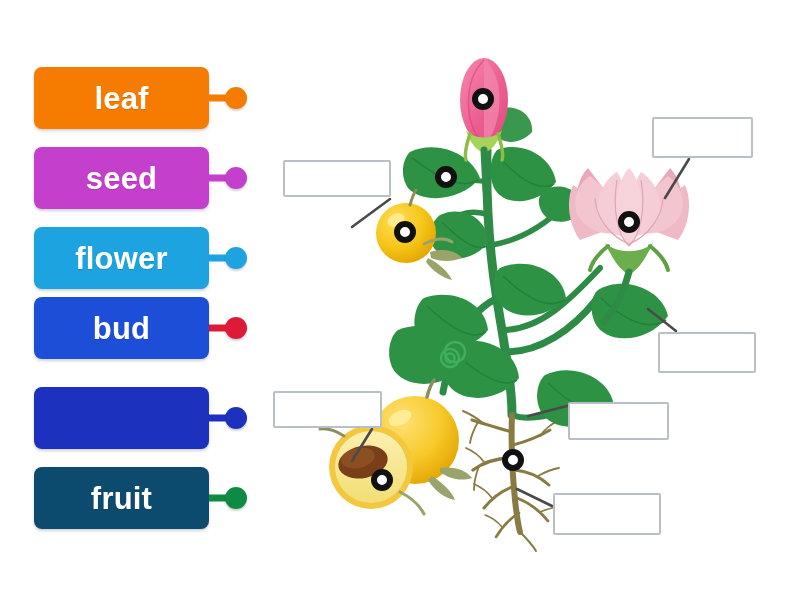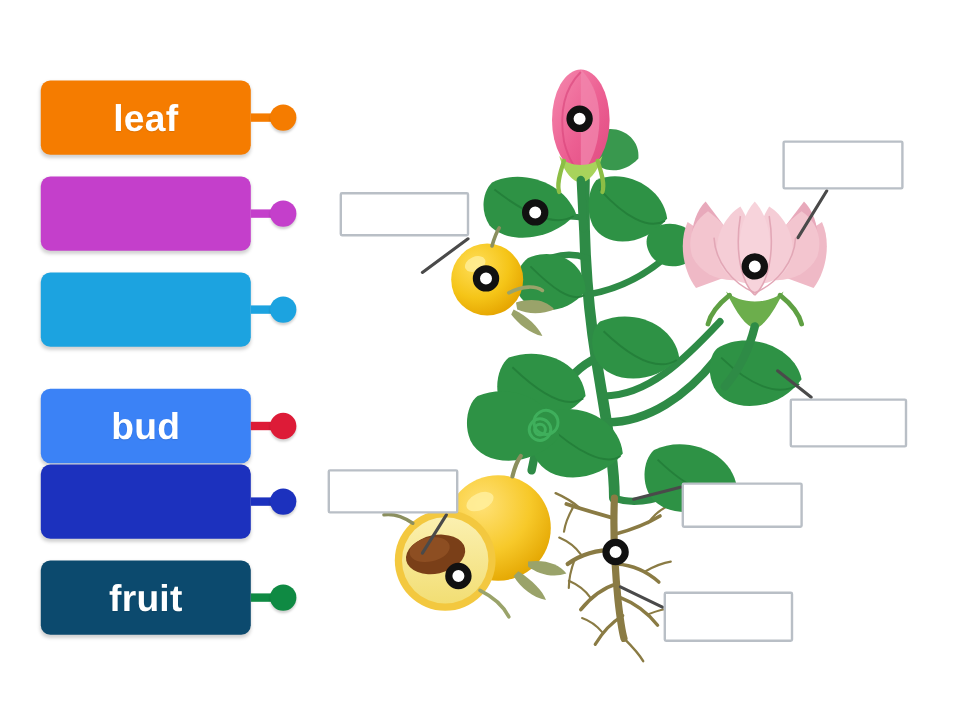--- a/index.html
+++ b/index.html
@@ -245,28 +245,30 @@
       </g>
   </svg>
 
   <div id="chips">
       <div class="chip" style="left: 34px; top: 67px; background: rgb(245, 124, 0);">
         <span class="chip-label">leaf</span>
         <span class="chip-stem" style="background: rgb(245, 124, 0);"></span>
         <span class="chip-knob" style="background: rgb(245, 124, 0);"></span>
       </div>
       <div class="chip" style="left: 34px; top: 147px; background: rgb(196, 63, 203);">
+        <span class="chip-label">seed</span>
         <span class="chip-stem" style="background: rgb(196, 63, 203);"></span>
         <span class="chip-knob" style="background: rgb(196, 63, 203);"></span>
       </div>
       <div class="chip" style="left: 34px; top: 227px; background: rgb(28, 163, 224);">
+        <span class="chip-label">flower</span>
         <span class="chip-stem" style="background: rgb(28, 163, 224);"></span>
         <span class="chip-knob" style="background: rgb(28, 163, 224);"></span>
       </div>
-      <div class="chip" style="left: 34px; top: 324px; background: #3b82f6; text-align: right;">
+      <div class="chip" style="left: 34px; top: 297px; background: #1d4ed8; text-align: right;">
         <span class="chip-label">bud</span>
         <span class="chip-stem" style="background: rgb(221, 27, 55);"></span>
         <span class="chip-knob" style="background: rgb(221, 27, 55);"></span>
       </div>
       <div class="chip" style="left: 34px; top: 387px; background: rgb(28, 49, 190);">
         <span class="chip-stem" style="background: rgb(28, 49, 190);"></span>
         <span class="chip-knob" style="background: rgb(28, 49, 190);"></span>
       </div>
       <div class="chip" style="left: 34px; top: 467px; background: #0c4a6e;">
         <span class="chip-label">fruit</span>

